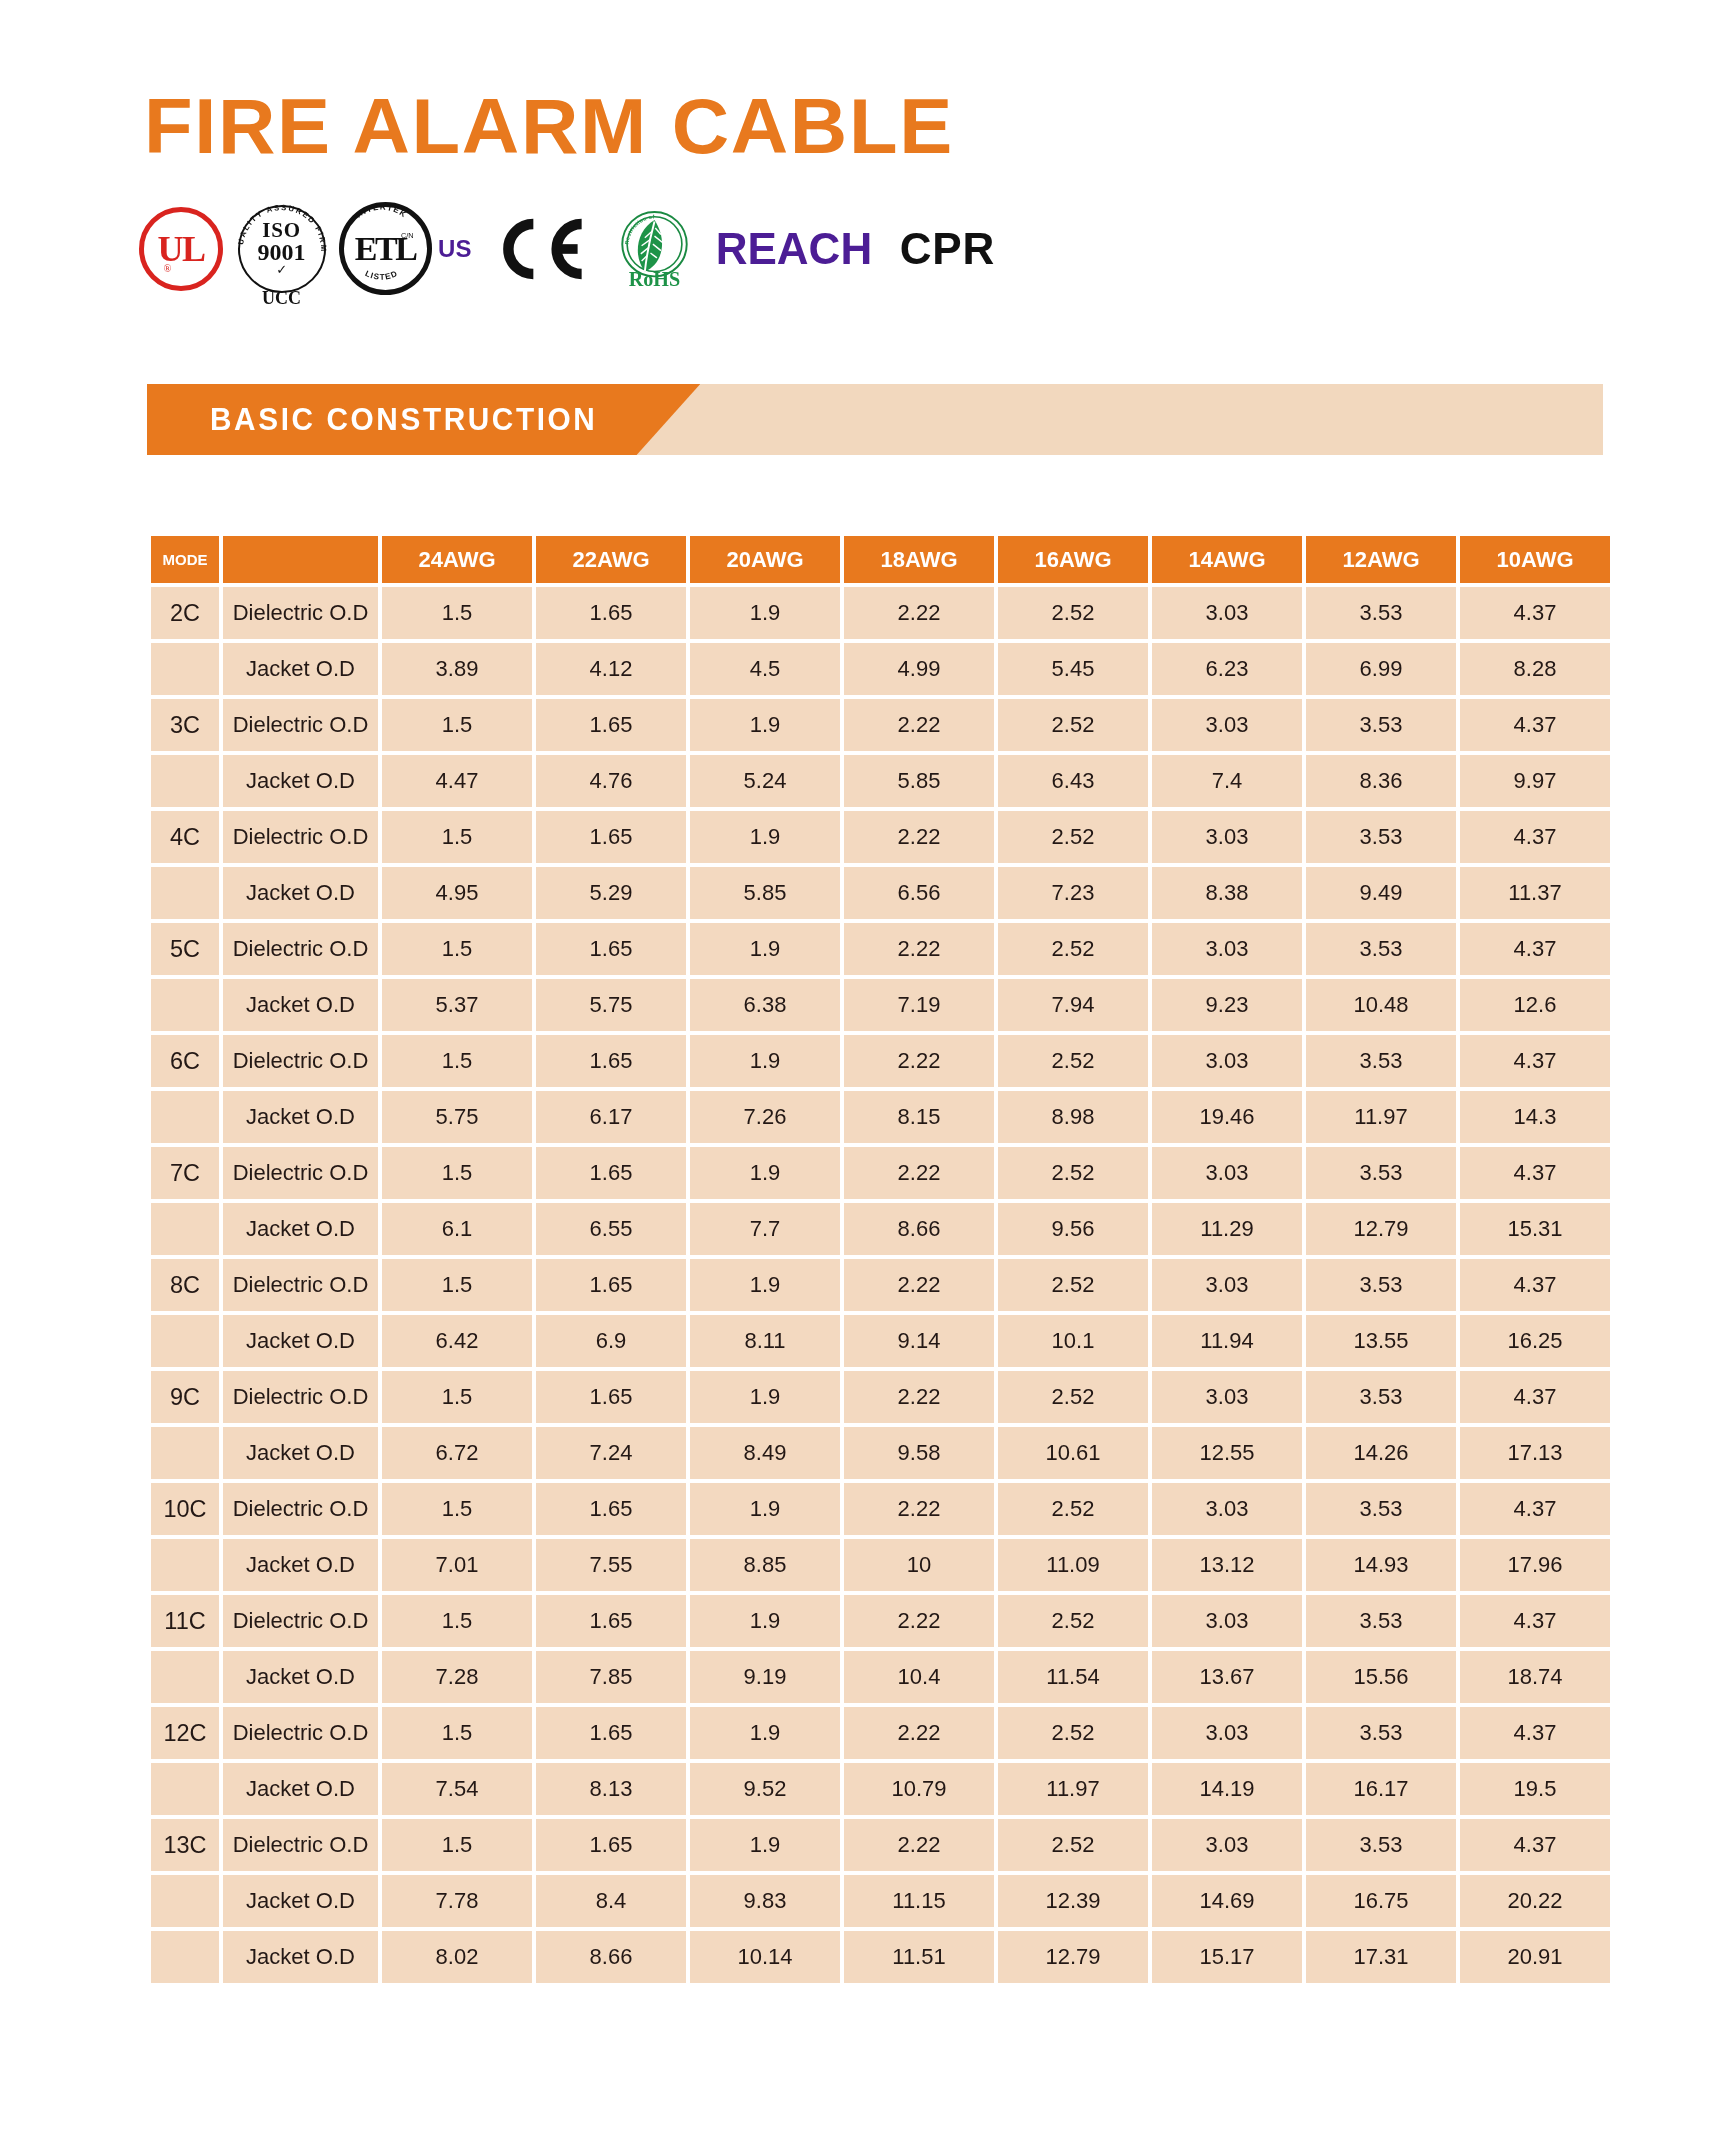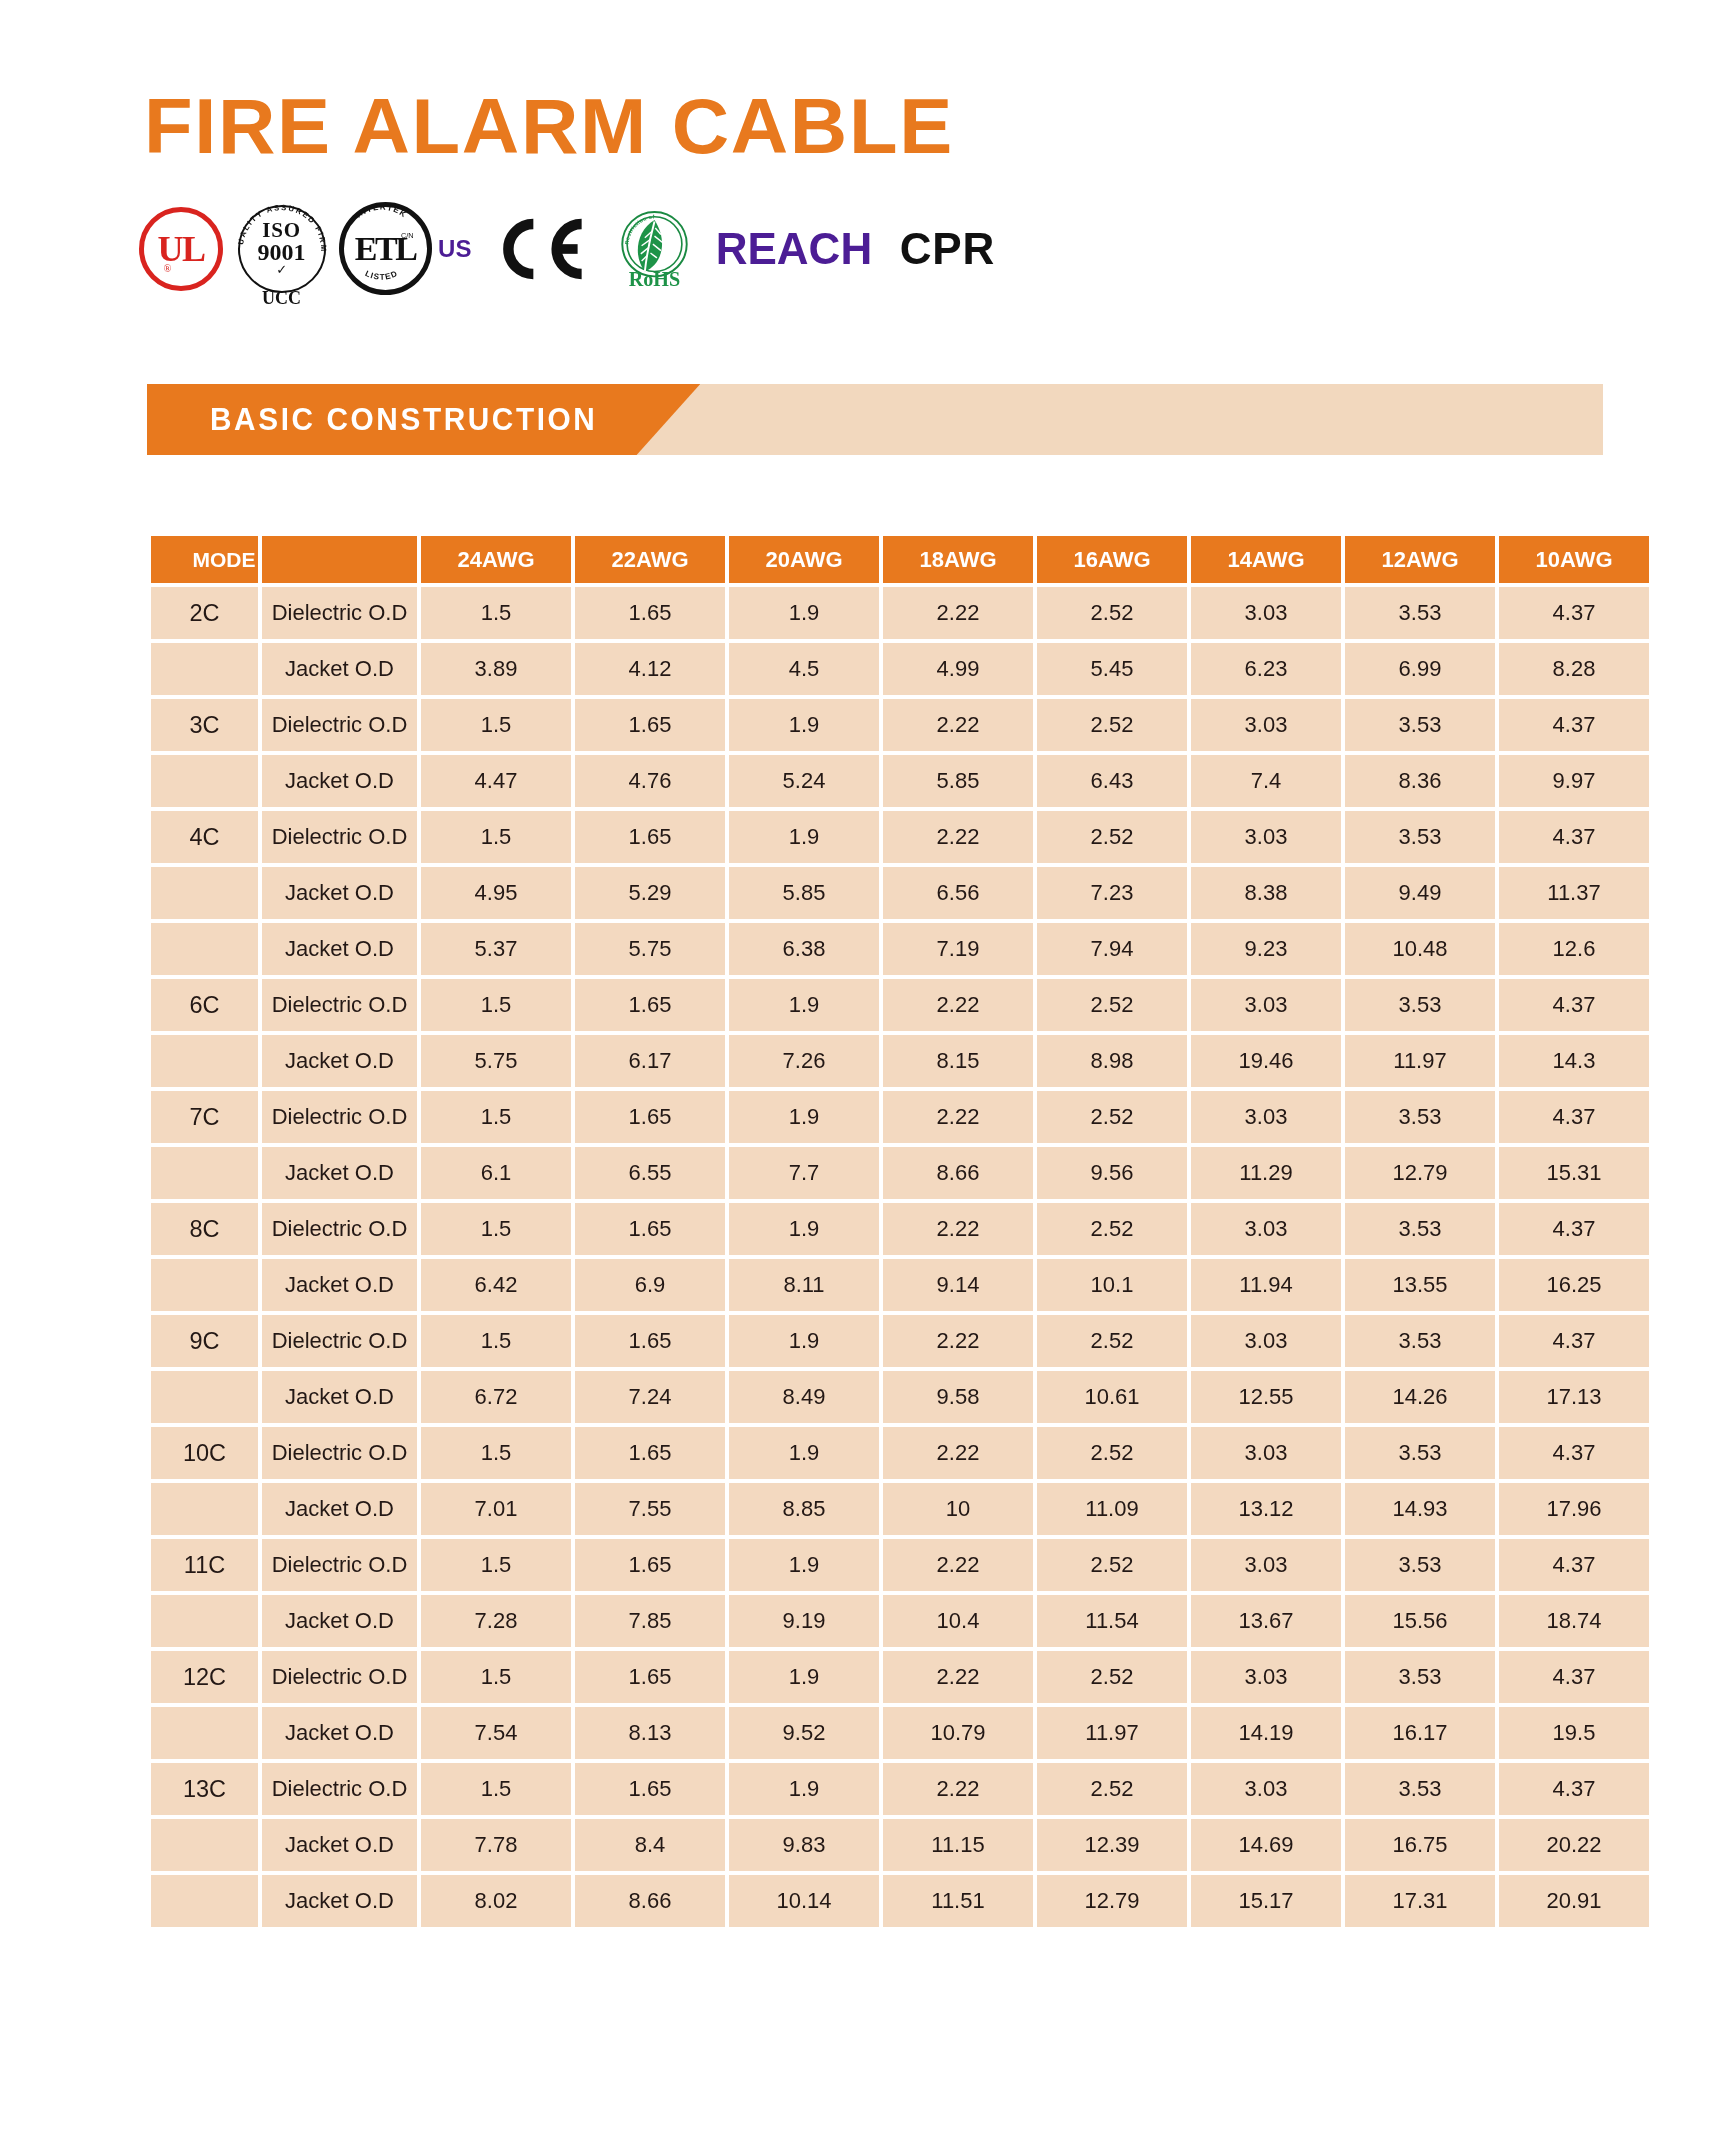--- a/index.html
+++ b/index.html
@@ -207,21 +207,21 @@
     font-family: "Liberation Sans", sans-serif;
   }
   .spec-table thead th {
     background: #E8791E;
     color: #ffffff;
     font-size: 22px;
     font-weight: bold;
     letter-spacing: 0px;
     height: 47px;
   }
-  .spec-table thead th.col-mode { font-size: 21px; padding-left: 39px; }
+  .spec-table thead th.col-mode { font-size: 15px; }
   .spec-table tbody td {
     background: #F3D9C0;
     color: #231815;
     font-size: 22px;
     font-weight: normal;
   }
   .spec-table tbody td.cell-mode { font-size: 23.5px; }
   .spec-table tbody td.cell-type { font-size: 22px; }
   .col-mode  { width: 68px; }
   .col-type  { width: 155px; }
@@ -408,20 +408,32 @@
         <td class="col-awg">4.95</td>
         <td class="col-awg">5.29</td>
         <td class="col-awg">5.85</td>
         <td class="col-awg">6.56</td>
         <td class="col-awg">7.23</td>
         <td class="col-awg">8.38</td>
         <td class="col-awg">9.49</td>
         <td class="col-awg">11.37</td>
       </tr>
       <tr>
+        <td class="cell-mode col-mode">5C</td>
+        <td class="cell-type col-type">Dielectric O.D</td>
+        <td class="col-awg">1.5</td>
+        <td class="col-awg">1.65</td>
+        <td class="col-awg">1.9</td>
+        <td class="col-awg">2.22</td>
+        <td class="col-awg">2.52</td>
+        <td class="col-awg">3.03</td>
+        <td class="col-awg">3.53</td>
+        <td class="col-awg">4.37</td>
+      </tr>
+      <tr>
         <td class="cell-mode col-mode"></td>
         <td class="cell-type col-type">Jacket O.D</td>
         <td class="col-awg">5.37</td>
         <td class="col-awg">5.75</td>
         <td class="col-awg">6.38</td>
         <td class="col-awg">7.19</td>
         <td class="col-awg">7.94</td>
         <td class="col-awg">9.23</td>
         <td class="col-awg">10.48</td>
         <td class="col-awg">12.6</td>

